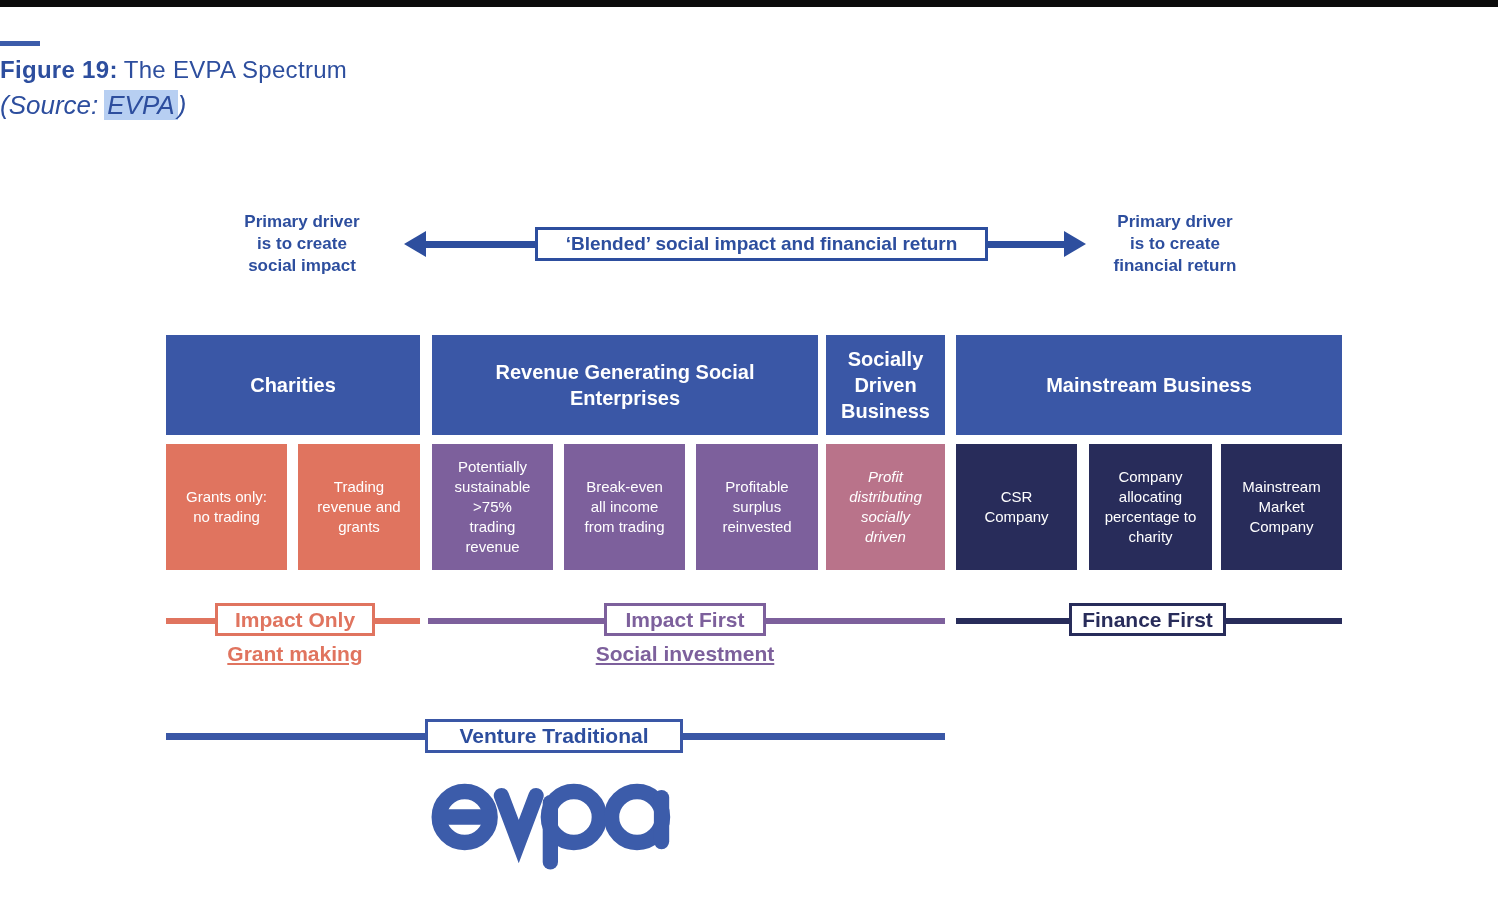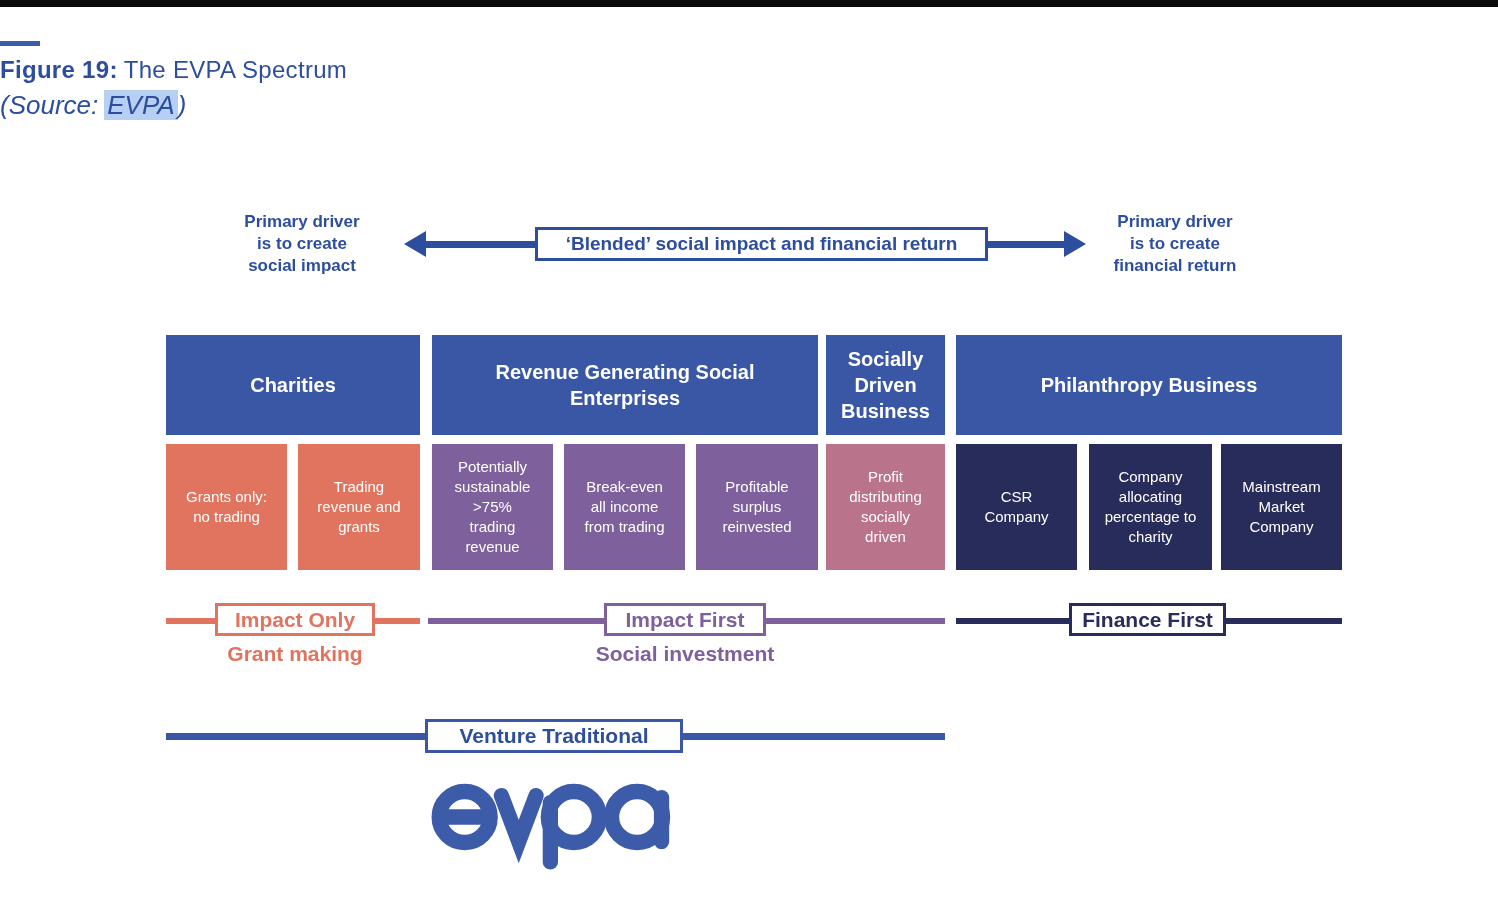--- a/index.html
+++ b/index.html
@@ -37,42 +37,42 @@
        text-align:center;white-space:pre-line;}
   .cat.c1{left:166px;width:254px;}
   .cat.c2{left:432px;width:386px;}
   .cat.c3{left:826px;width:119px;}
   .cat.c4{left:956px;width:386px;}
 
   .cell{position:absolute;top:444px;height:126px;color:#fff;font-size:15px;line-height:20px;
         display:flex;align-items:center;justify-content:center;text-align:center;white-space:pre-line;}
   .cell.orange{background:#e0745f;}
   .cell.purple{background:#7d609c;}
-  .cell.rose{background:#b9738a;}
+  .cell.rose{background:#b9738a;font-style:italic;}
   .cell.navy{background:#282c5a;}
   .cell.p1{left:166px;width:121px;}
   .cell.p2{left:298px;width:122px;}
   .cell.p3{left:432px;width:121px;}
   .cell.p4{left:564px;width:121px;}
   .cell.p5{left:696px;width:122px;}
   .cell.p6{left:826px;width:119px;}
   .cell.p7{left:956px;width:121px;}
   .cell.p8{left:1089px;width:123px;}
   .cell.p9{left:1221px;width:121px;}
 
   .band-line{position:absolute;top:618px;height:6px;}
   .band-line.orange{left:166px;width:254px;background:#e0745f;}
   .band-line.purple{left:428px;width:517px;background:#7d609c;}
   .band-line.navy{left:956px;width:386px;background:#282c5a;}
   .band-box{position:absolute;top:603px;height:33px;background:#fff;border:3px solid;box-sizing:border-box;
         display:flex;align-items:center;justify-content:center;font-weight:bold;font-size:21px;}
   .band-box.orange{left:215px;width:160px;border-color:#e0745f;color:#e0745f;}
   .band-box.purple{left:604px;width:162px;border-color:#7d609c;color:#7d609c;}
   .band-box.navy{left:1069px;width:157px;border-color:#282c5a;color:#282c5a;}
-  .band-sub{position:absolute;top:642px;font-weight:bold;font-size:21px;text-align:center;}
+  .band-sub{position:absolute;top:642px;font-weight:bold;font-size:21px;text-align:center;text-decoration:underline;}
   .band-sub.orange{left:195px;width:200px;color:#e0745f;}
   .band-sub.purple{left:565px;width:240px;color:#7d609c;}
 
   .vp-line{position:absolute;left:166px;top:733px;width:779px;height:7px;background:#3a57a6;}
   .vp-box{position:absolute;left:425px;top:719px;width:258px;height:34px;background:#fff;
         border:3px solid #3a57a6;box-sizing:border-box;color:#2d4e9e;font-weight:bold;font-size:21px;
         display:flex;align-items:center;justify-content:center;}
 
   .logo{position:absolute;left:430px;top:762px;}
 </style>
@@ -104,21 +104,21 @@
   <div class="arrow-line r"></div>
   <div class="arrow-head r"></div>
 
 
   <div class="cat c1">Charities</div>
   <div class="cat c2">Revenue Generating Social
 Enterprises</div>
   <div class="cat c3">Socially
 Driven
 Business</div>
-  <div class="cat c4">Philanthropy Business</div>
+  <div class="cat c4">Mainstream Business</div>
 
   <div class="cell orange p1">Grants only:
 no trading</div>
   <div class="cell orange p2">Trading
 revenue and
 grants</div>
   <div class="cell purple p3">Potentially
 sustainable
 &gt;75%
 trading

